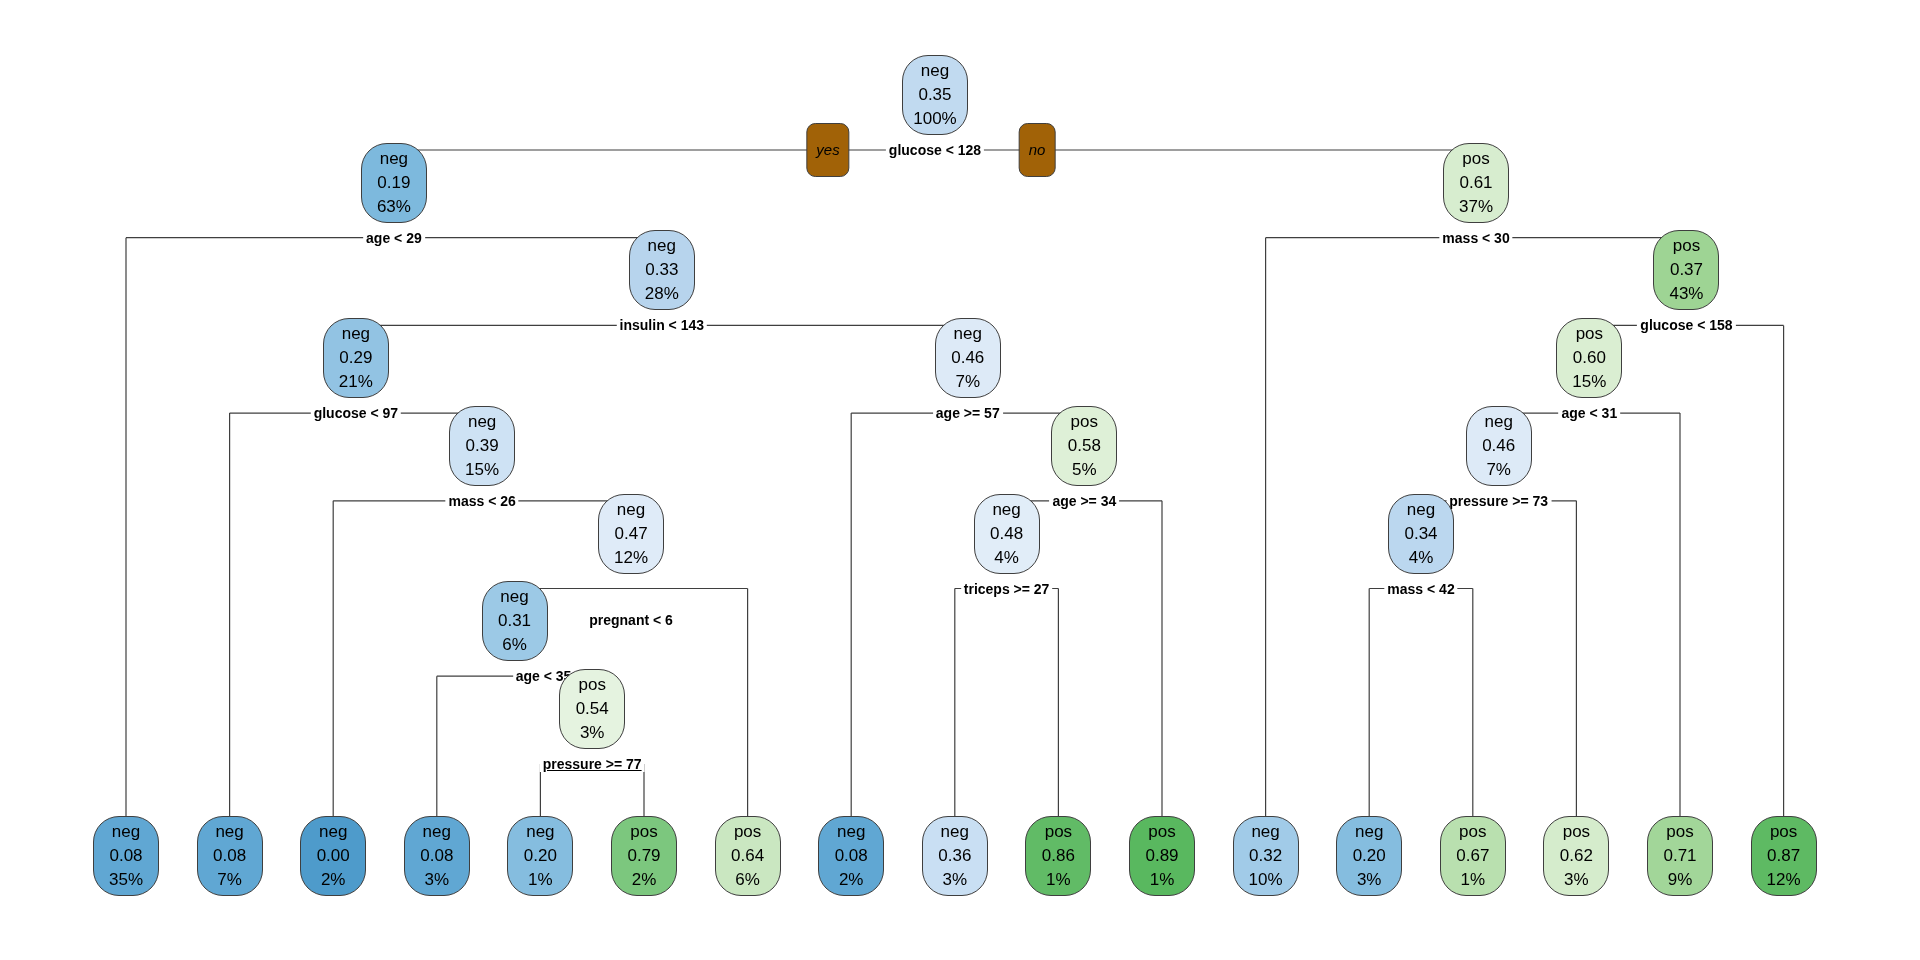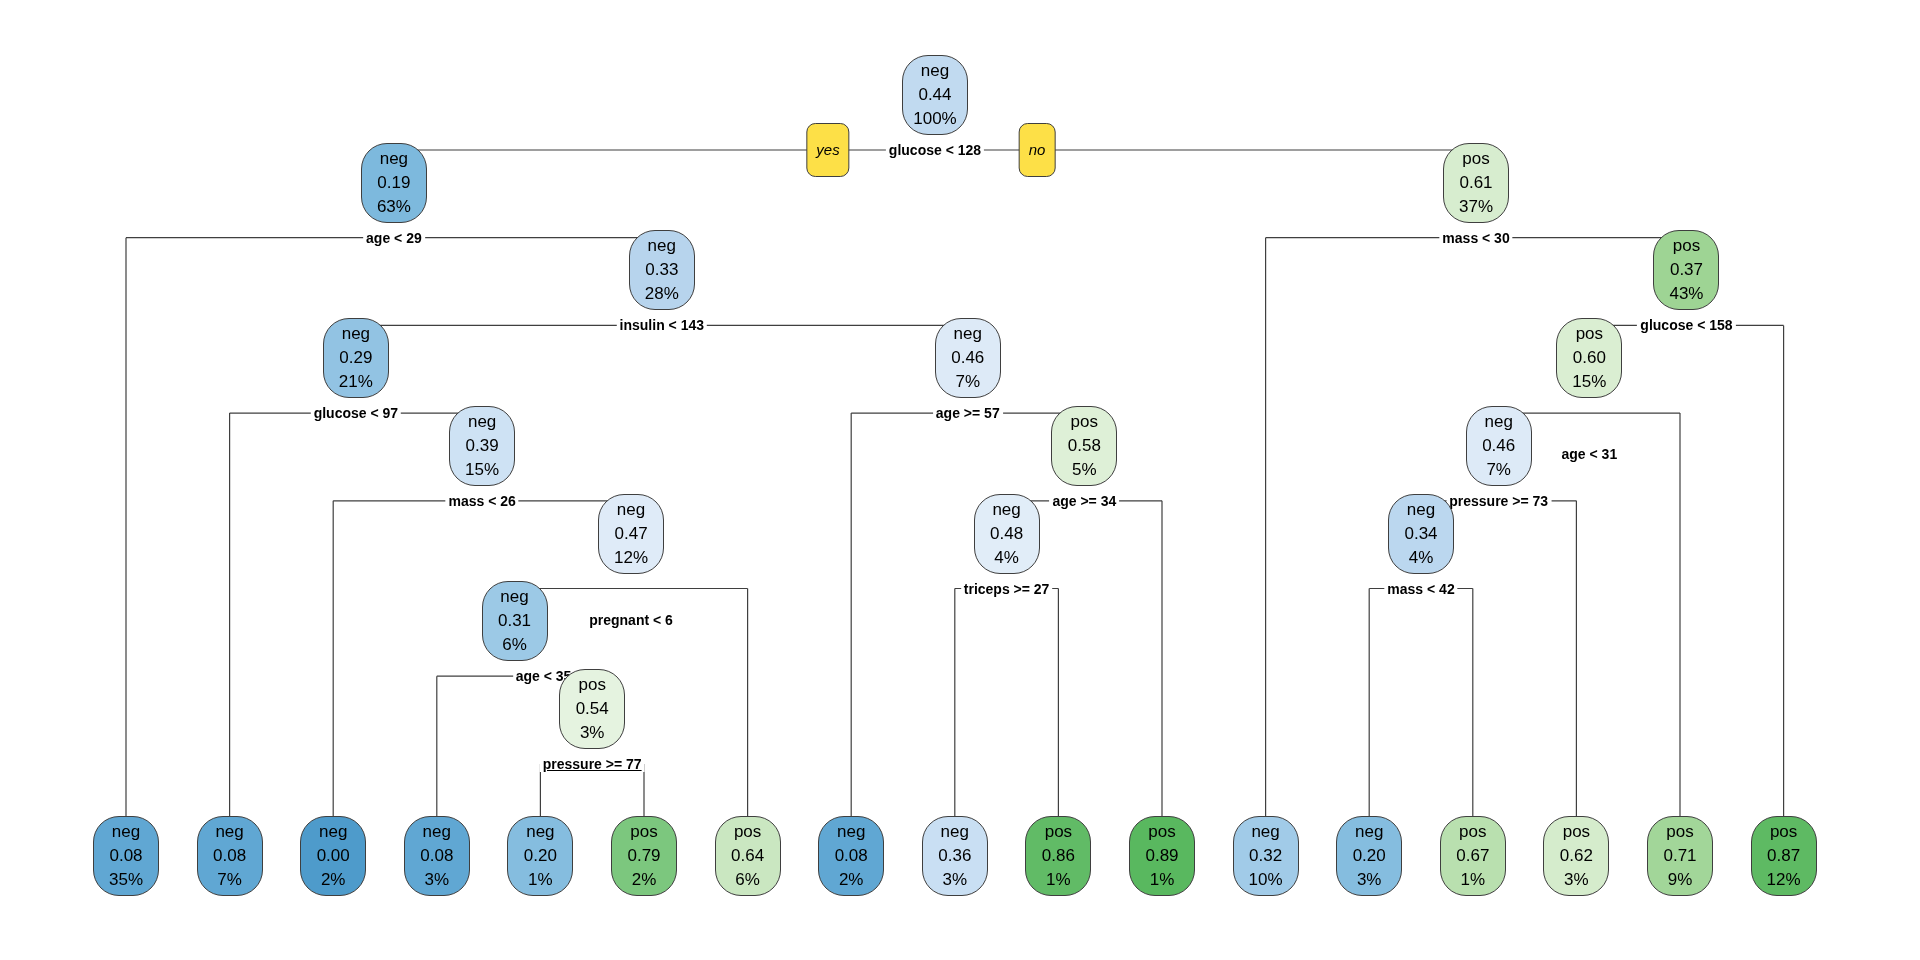--- a/index.html
+++ b/index.html
@@ -6,21 +6,21 @@
   #figure{position:relative;width:1920px;height:960px;background:#ffffff;overflow:hidden;
           font-family:"Liberation Sans",sans-serif;}
   #edges{position:absolute;left:0;top:0;width:1920px;height:960px;}
   .tree-node{position:absolute;width:66px;height:80px;border:1px solid #3f3f3f;border-radius:26px;
              display:flex;flex-direction:column;justify-content:center;align-items:center;
              font-size:17px;line-height:24px;color:#000;text-align:center;box-sizing:border-box;}
   .split-label{position:absolute;transform:translate(-50%,-50%);font-weight:bold;font-size:14px;
                color:#000;background:#ffffff;padding:0 3px;white-space:nowrap;}
   .branch-badge{position:absolute;transform:translate(-50%,-50%);font-style:italic;font-size:15px;
                 line-height:20px;padding:16px 9px;border:1.3px solid #3f3f3f;border-radius:9px;
-                background:#fde047;color:#000;white-space:nowrap;}
+                background:#a16207;color:#000;white-space:nowrap;}
 </style>
 </head>
 <body>
 
 <div id="figure">
   <svg id="edges" xmlns="http://www.w3.org/2000/svg">
       <line x1="393.903125" y1="150" x2="1476.0375" y2="150" stroke="#3f3f3f" stroke-width="1.2"></line>
       <line x1="126" y1="237.7" x2="661.80625" y2="237.7" stroke="#3f3f3f" stroke-width="1.2"></line>
       <line x1="126" y1="237.7" x2="126" y2="816" stroke="#3f3f3f" stroke-width="1.2"></line>
       <line x1="1265.6" y1="237.7" x2="1686.475" y2="237.7" stroke="#3f3f3f" stroke-width="1.2"></line>
@@ -63,28 +63,28 @@
       <div class="split-label" style="left: 661.806px; top: 325.4px;">insulin &lt; 143</div>
       <div class="split-label" style="left: 355.863px; top: 413.1px;">glucose &lt; 97</div>
       <div class="split-label" style="left: 967.75px; top: 413.1px;">age &gt;= 57</div>
       <div class="split-label" style="left: 482.125px; top: 500.8px;">mass &lt; 26</div>
       <div class="split-label" style="left: 1084.3px; top: 500.8px;">age &gt;= 34</div>
       <div class="split-label" style="left: 631.05px; top: 607px; margin-top: 13px;">pregnant &lt; 6</div>
       <div class="split-label" style="left: 1006.6px; top: 588.5px;">triceps &gt;= 27</div>
       <div class="split-label" style="left: 514.5px; top: 676.2px; margin-left: 29px;">age &lt; 35</div>
       <div class="split-label" style="left: 592.2px; top: 763.9px; text-decoration: underline;">pressure &gt;= 77</div>
       <div class="split-label" style="left: 1686.47px; top: 325.4px;">glucose &lt; 158</div>
-      <div class="split-label" style="left: 1589.35px; top: 413.1px; margin-top: 41px;">age &lt; 31</div>
+      <div class="split-label" style="left: 1589.35px; top: 413.1px;">age &lt; 31</div>
       <div class="split-label" style="left: 1498.7px; top: 500.8px;">pressure &gt;= 73</div>
       <div class="split-label" style="left: 1421px; top: 588.5px;">mass &lt; 42</div>
     </div>
   <div id="nodes-layer">
       <div class="tree-node" style="left: 901.97px; top: 55px; background: rgb(193, 218, 240);">
         <div>neg</div>
-        <div>0.44</div>
+        <div>0.35</div>
         <div>100%</div>
       </div>
       <div class="tree-node" style="left: 360.903px; top: 142.7px; background: rgb(125, 185, 221);">
         <div>neg</div>
         <div>0.19</div>
         <div>63%</div>
       </div>
       <div class="tree-node" style="left: 1443.04px; top: 142.7px; background: rgb(215, 237, 207);">
         <div>pos</div>
         <div>0.61</div>

